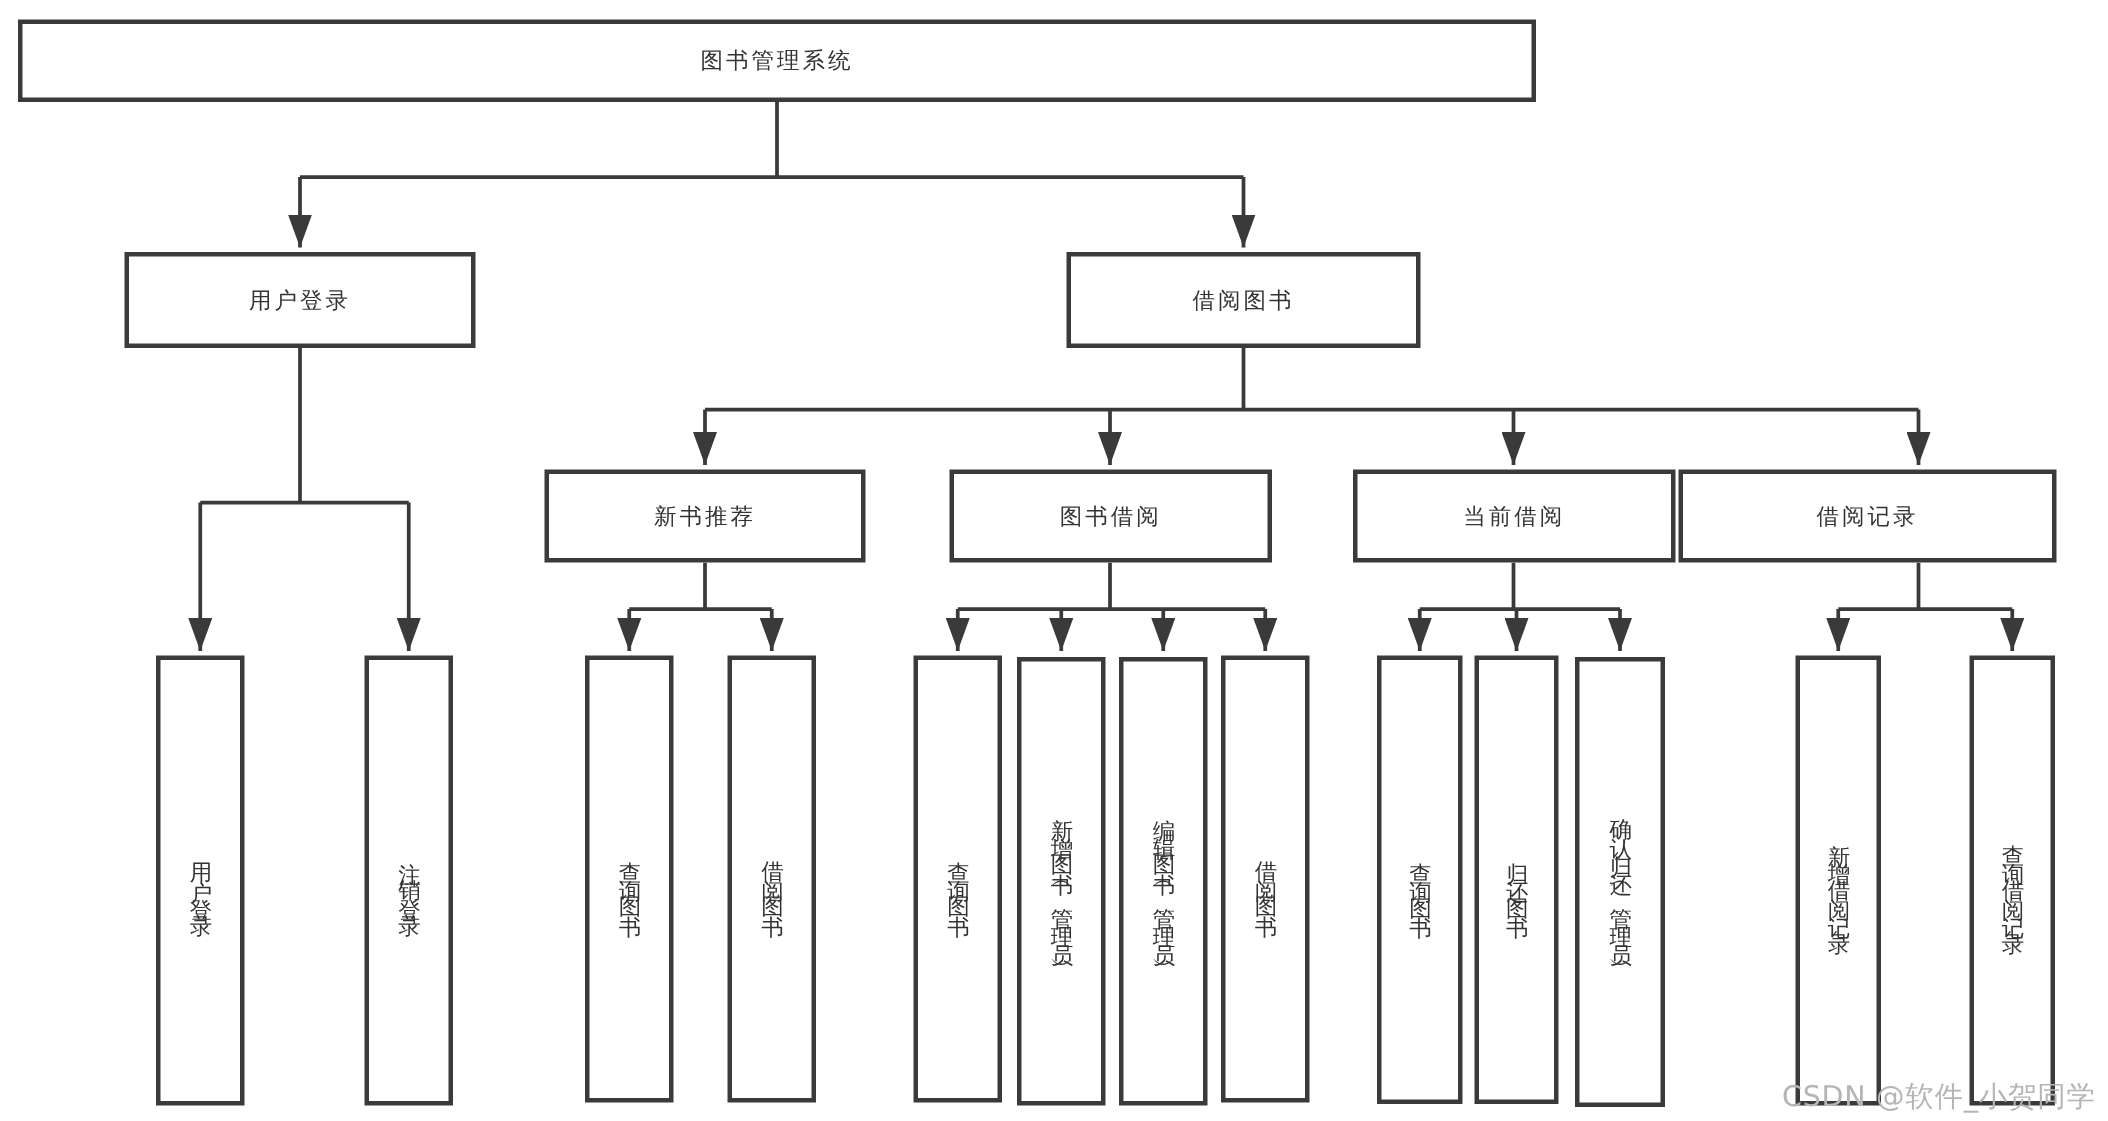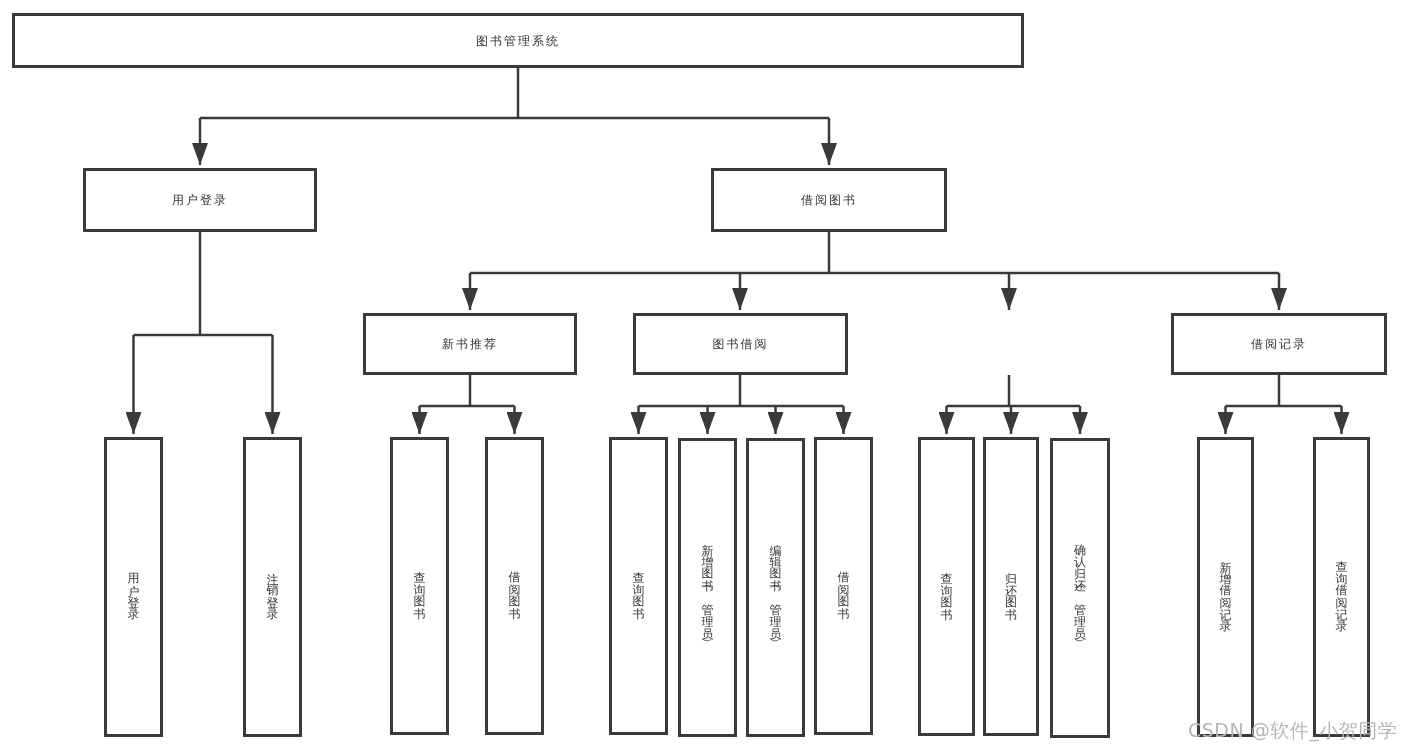--- a/index.html
+++ b/index.html
@@ -19,21 +19,21 @@
   }
   .box {
     position: absolute;
     box-sizing: border-box;
     border: 3px solid #3a3a3a;
     background: #ffffff;
     color: #333333;
     display: flex;
     align-items: center;
     justify-content: center;
-    font-size: 12px;
+    font-size: 15px;
     line-height: 1;
     letter-spacing: 2px;
     white-space: nowrap;
     text-align: center;
   }
   .box.v {
     writing-mode: vertical-rl;
     letter-spacing: 12px;
     white-space: normal;
   }
@@ -114,21 +114,22 @@
     </g>
   </svg>
 
   <div class="box" style="left:12px; top:13px; width:1012px; height:55px;">图书管理系统</div>
 
   <div class="box" style="left:83px; top:168px; width:234px; height:64px;">用户登录</div>
   <div class="box" style="left:711px; top:168px; width:236px; height:64px;">借阅图书</div>
 
   <div class="box" style="left:633px; top:313px; width:215px; height:62px;">图书借阅</div>
   <div class="box" style="left:363px; top:313px; width:214px; height:62px;">新书推荐</div>
-  <div class="box" style="left:1171px; top:313px; width:216px; height:62px;text-align:center;">借阅记录</div>
+  <div class="box" style="left:902px; top:313px; width:215px; height:62px;">当前借阅</div>
+  <div class="box" style="left:1119px; top:313px; width:252px; height:62px;text-align:center;">借阅记录</div>
 
   <div class="box v" style="left:104px; top:437px; width:59px; height:300px;">用户登录</div>
   <div class="box v" style="left:243px; top:437px; width:59px; height:300px;">注销登录</div>
 
   <div class="box v" style="left:390px; top:437px; width:59px; height:298px;">查询图书</div>
   <div class="box v" style="left:485px; top:437px; width:59px; height:298px;">借阅图书</div>
 
   <div class="box v" style="left:609px; top:437px; width:59px; height:298px;">查询图书</div>
   <div class="box v" style="left:678px; top:438px; width:59px; height:299px;">新增图书（管理员）</div>
   <div class="box v" style="left:746px; top:438px; width:59px; height:299px;">编辑图书（管理员）</div>

